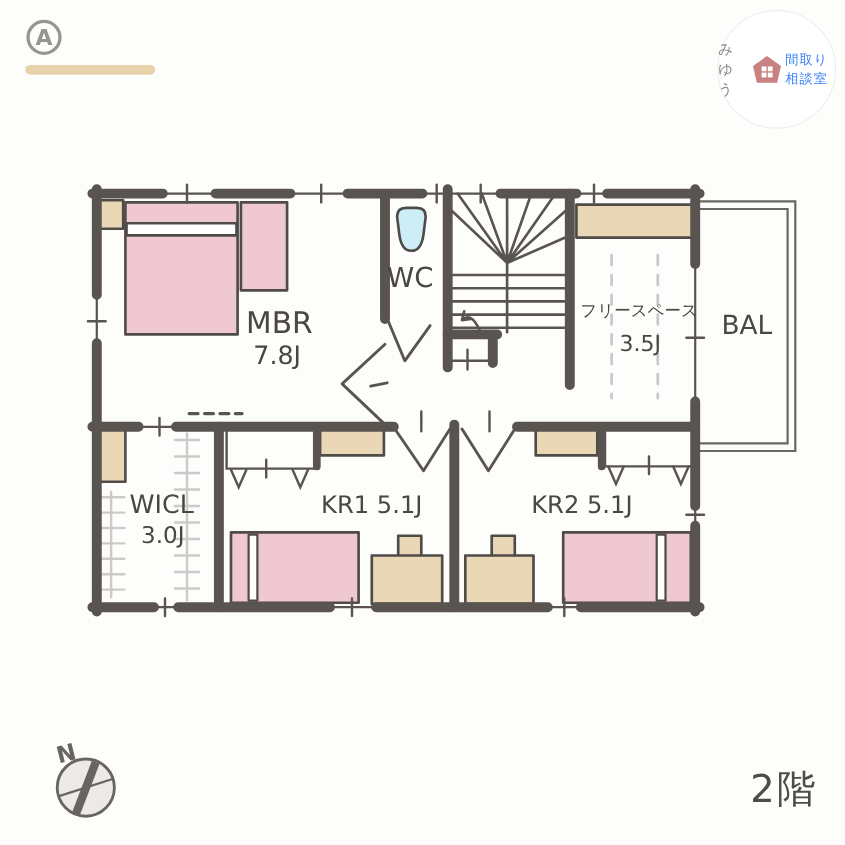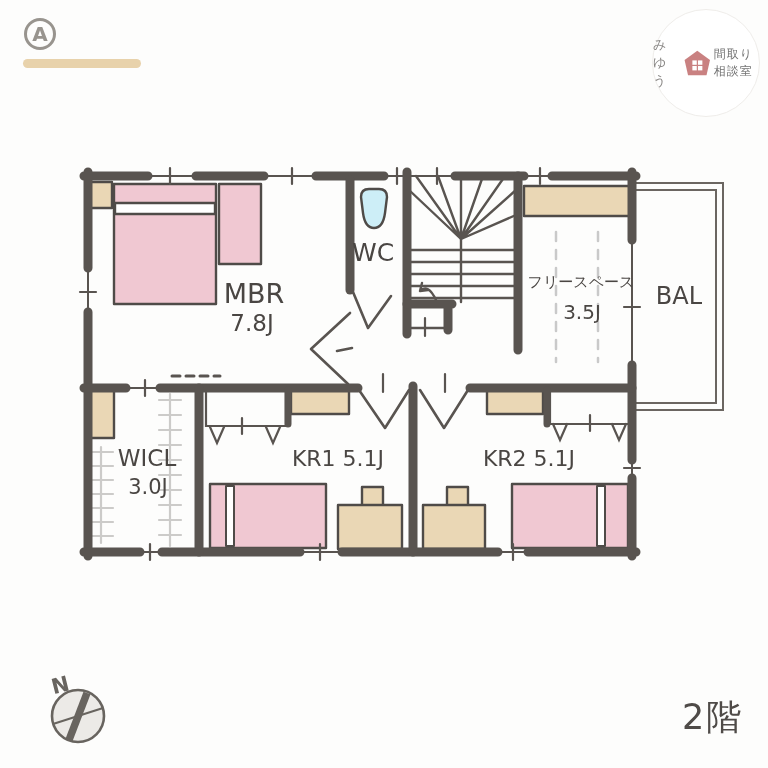--- a/index.html
+++ b/index.html
@@ -25,21 +25,21 @@
   .header-underline{
     position:absolute;left:23px;top:59px;width:118px;height:9px;
     background:var(--underline);border-radius:5px;
   }
   .logo{
     position:absolute;left:652px;top:9px;width:108px;height:108px;border-radius:50%;
     background:#ffffff;border:1px solid #efedea;
     display:flex;flex-direction:row;align-items:center;justify-content:center;gap:3px;
   }
   .logo .t{font-size:13px;color:#8a8886;letter-spacing:3px;}
-  .logo .b{font-size:12px;color:#737373;letter-spacing:1px;}
+  .logo .b{font-size:12px;color:#3b82f6;letter-spacing:1px;}
   .floor-label{
     position:absolute;left:682px;top:694px;font-size:35px;color:#4f4b48;letter-spacing:2px;
   }
   svg text{font-family:"DejaVu Sans",sans-serif;}
   .plan{position:absolute;left:0;top:0;}
 </style>
 </head>
 <body>
 
 <div class="header">

